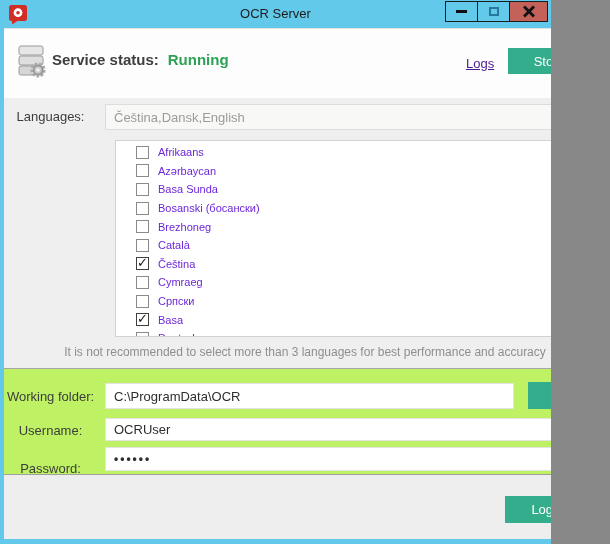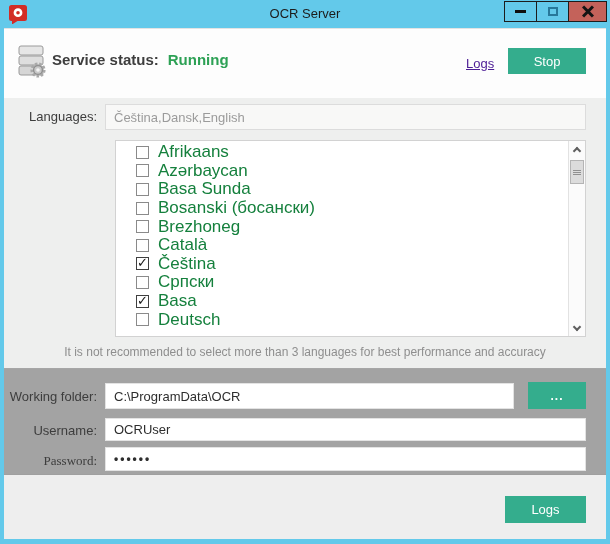--- a/index.html
+++ b/index.html
@@ -1,16 +1,16 @@
 <!DOCTYPE html>
 <html><head>
 <meta charset="utf-8">
 <style>
   html,body{margin:0;padding:0;background:#888;}
-  .window{position:relative;width:610px;height:544px;background:#63c9ea;
+  .window{position:relative;width:551px;height:544px;background:#63c9ea;
     font-family:"Liberation Sans","DejaVu Sans",sans-serif;overflow:hidden;}
   
   .titlebar{position:absolute;top:0;left:0;right:0;height:28px;}
   .app-icon{position:absolute;left:8px;top:4px;width:20px;height:20px;}
   .win-title{position:absolute;left:0;right:0;top:6px;text-align:center;
     font-size:13px;color:#1c1c1c;}
   .caption{position:absolute;right:3px;top:1px;height:21px;display:flex;}
   .cap-btn{width:33px;height:21px;border:1px solid #1c1c1c;box-sizing:border-box;
     display:flex;align-items:center;justify-content:center;margin-left:-1px;
     background:transparent;cursor:pointer;position:relative;}
@@ -20,45 +20,45 @@
   .glyph-close{position:relative;width:14px;height:14px;}
   .glyph-close span{position:absolute;left:0;top:5.5px;width:14px;height:3px;background:#141414;}
   .glyph-close span:first-child{transform:rotate(45deg);}
   .glyph-close span:last-child{transform:rotate(-45deg);}
   
   .content{position:absolute;left:4px;top:28px;width:602px;height:510px;
     background:#fdfdfd;border-top:1px solid #e3e3e3;box-sizing:border-box;}
   .sec{position:absolute;left:0;right:0;}
   .sec-status{top:0;height:69px;background:#fdfdfd;}
   .sec-lang{top:69px;height:271px;background:#eeefee;border-bottom:1px solid #a6a6a6;box-sizing:border-box;}
-  .sec-settings{top:340px;height:105px;background:#a3a3a3;}
+  .sec-settings{top:340px;height:105px;background:#bef264;}
   .sec-footer{top:445px;height:65px;background:#eeeeee;border-top:1px solid #9f9f9f;box-sizing:border-box;}
   
   .server-icon{position:absolute;left:12px;top:15px;width:32px;height:36px;}
   .status-line{position:absolute;left:48px;top:22px;font-size:15px;font-weight:700;color:#3d3d3d;}
   .status-line .val{color:#2da155;margin-left:9px;}
   .logs-link{position:absolute;left:462px;top:27px;font-size:13px;color:#4c1d95;
     text-decoration:underline;cursor:pointer;}
   .green-btn{background:#34ad8d;color:#ffffff;border:none;font-size:13px;
     font-family:inherit;display:flex;align-items:center;justify-content:center;cursor:pointer;}
   .stop-btn{position:absolute;right:20px;top:19px;width:78px;height:26px;}
   
-  .form-label{position:absolute;left:0;width:93px;text-align:right;font-size:13px;color:#3d3d3d;}
+  .form-label{position:absolute;left:0;width:93px;text-align:center;font-size:13px;color:#3d3d3d;}
   .lang-summary{position:absolute;left:101px;right:20px;top:6px;height:25px;
     background:#f8f8f7;border:1px solid #dcdcdc;box-sizing:border-box;
     font-family:inherit;font-size:13px;color:#9b9b9b;padding:12px 8px;}
   .listbox{position:absolute;left:111px;right:20px;top:42px;height:197px;
     background:#ffffff;border:1px solid #d2d2d2;box-sizing:border-box;overflow:hidden;}
   .list-inner{position:absolute;left:0;top:2px;right:18px;bottom:0;overflow:hidden;}
   .lang-row{height:18.6px;display:flex;align-items:center;padding-left:20px;}
   .cb{width:13px;height:13px;border:1px solid #8a8a8a;background:#fff;margin-right:9px;
     box-sizing:border-box;flex:0 0 13px;font-size:13px;font-weight:700;color:#141414;
     line-height:9px;text-align:center;}
   .cb.checked{border-color:#3f3f3f;}
-  .lang-name{font-size:17px;color:#15803d;white-space:nowrap;}
+  .lang-name{font-size:11px;color:#6d28d9;white-space:nowrap;}
   .scrollbar{position:absolute;right:0;top:0;bottom:0;width:17px;background:#fbfbfb;
     border-left:1px solid #e2e2e2;box-sizing:border-box;}
   .sb-btn{position:absolute;left:0;right:0;height:17px;display:flex;align-items:center;justify-content:center;cursor:pointer;}
   .sb-up{top:0;} .sb-down{bottom:0;}
   .chev{width:6px;height:6px;border-top:2px solid #5f5f5f;border-right:2px solid #5f5f5f;box-sizing:border-box;}
   .chev-up{transform:translateY(1px) rotate(-45deg);}
   .chev-down{transform:translateY(-1px) rotate(135deg);}
   .sb-thumb{position:absolute;left:1px;right:1px;top:19px;height:22px;background:#dcdcdc;
     border:1px solid #b4b4b4;display:flex;align-items:center;justify-content:center;cursor:grab;}
   .thumb-grip{width:8px;height:5px;
@@ -154,20 +154,24 @@
             <div class="lang-row">
               <span class="cb"></span>
               <span class="lang-name">Català</span>
             </div>
             <div class="lang-row">
               <span class="cb checked">✓</span>
               <span class="lang-name">Čeština</span>
             </div>
             <div class="lang-row">
               <span class="cb"></span>
+              <span class="lang-name">Cymraeg</span>
+            </div>
+            <div class="lang-row">
+              <span class="cb"></span>
               <span class="lang-name">Српски</span>
             </div>
             <div class="lang-row">
               <span class="cb checked">✓</span>
               <span class="lang-name">Basa</span>
             </div>
             <div class="lang-row">
               <span class="cb"></span>
               <span class="lang-name">Deutsch</span>
             </div>
@@ -188,21 +192,21 @@
     </div>
 
     <div class="sec sec-settings">
       <div class="form-label" style="top:20px;">Working folder:</div>
       <input class="txt-field wf-field" value="C:\ProgramData\OCR" style="">
       <button class="green-btn browse-btn">...</button>
 
       <div class="form-label" style="top:54px;">Username:</div>
       <input class="txt-field un-field" value="OCRUser" style="">
 
-      <div class="form-label" style="top:84px;font-family:Liberation Serif, serif;">Password:</div>
+      <div class="form-label" style="top:92px;">Password:</div>
       <input class="txt-field pw-field" value="••••••" style="">
     </div>
 
     <div class="sec sec-footer">
       <button class="green-btn apply-btn">Logs</button>
     </div>
 
   </div>
 </div>
 

